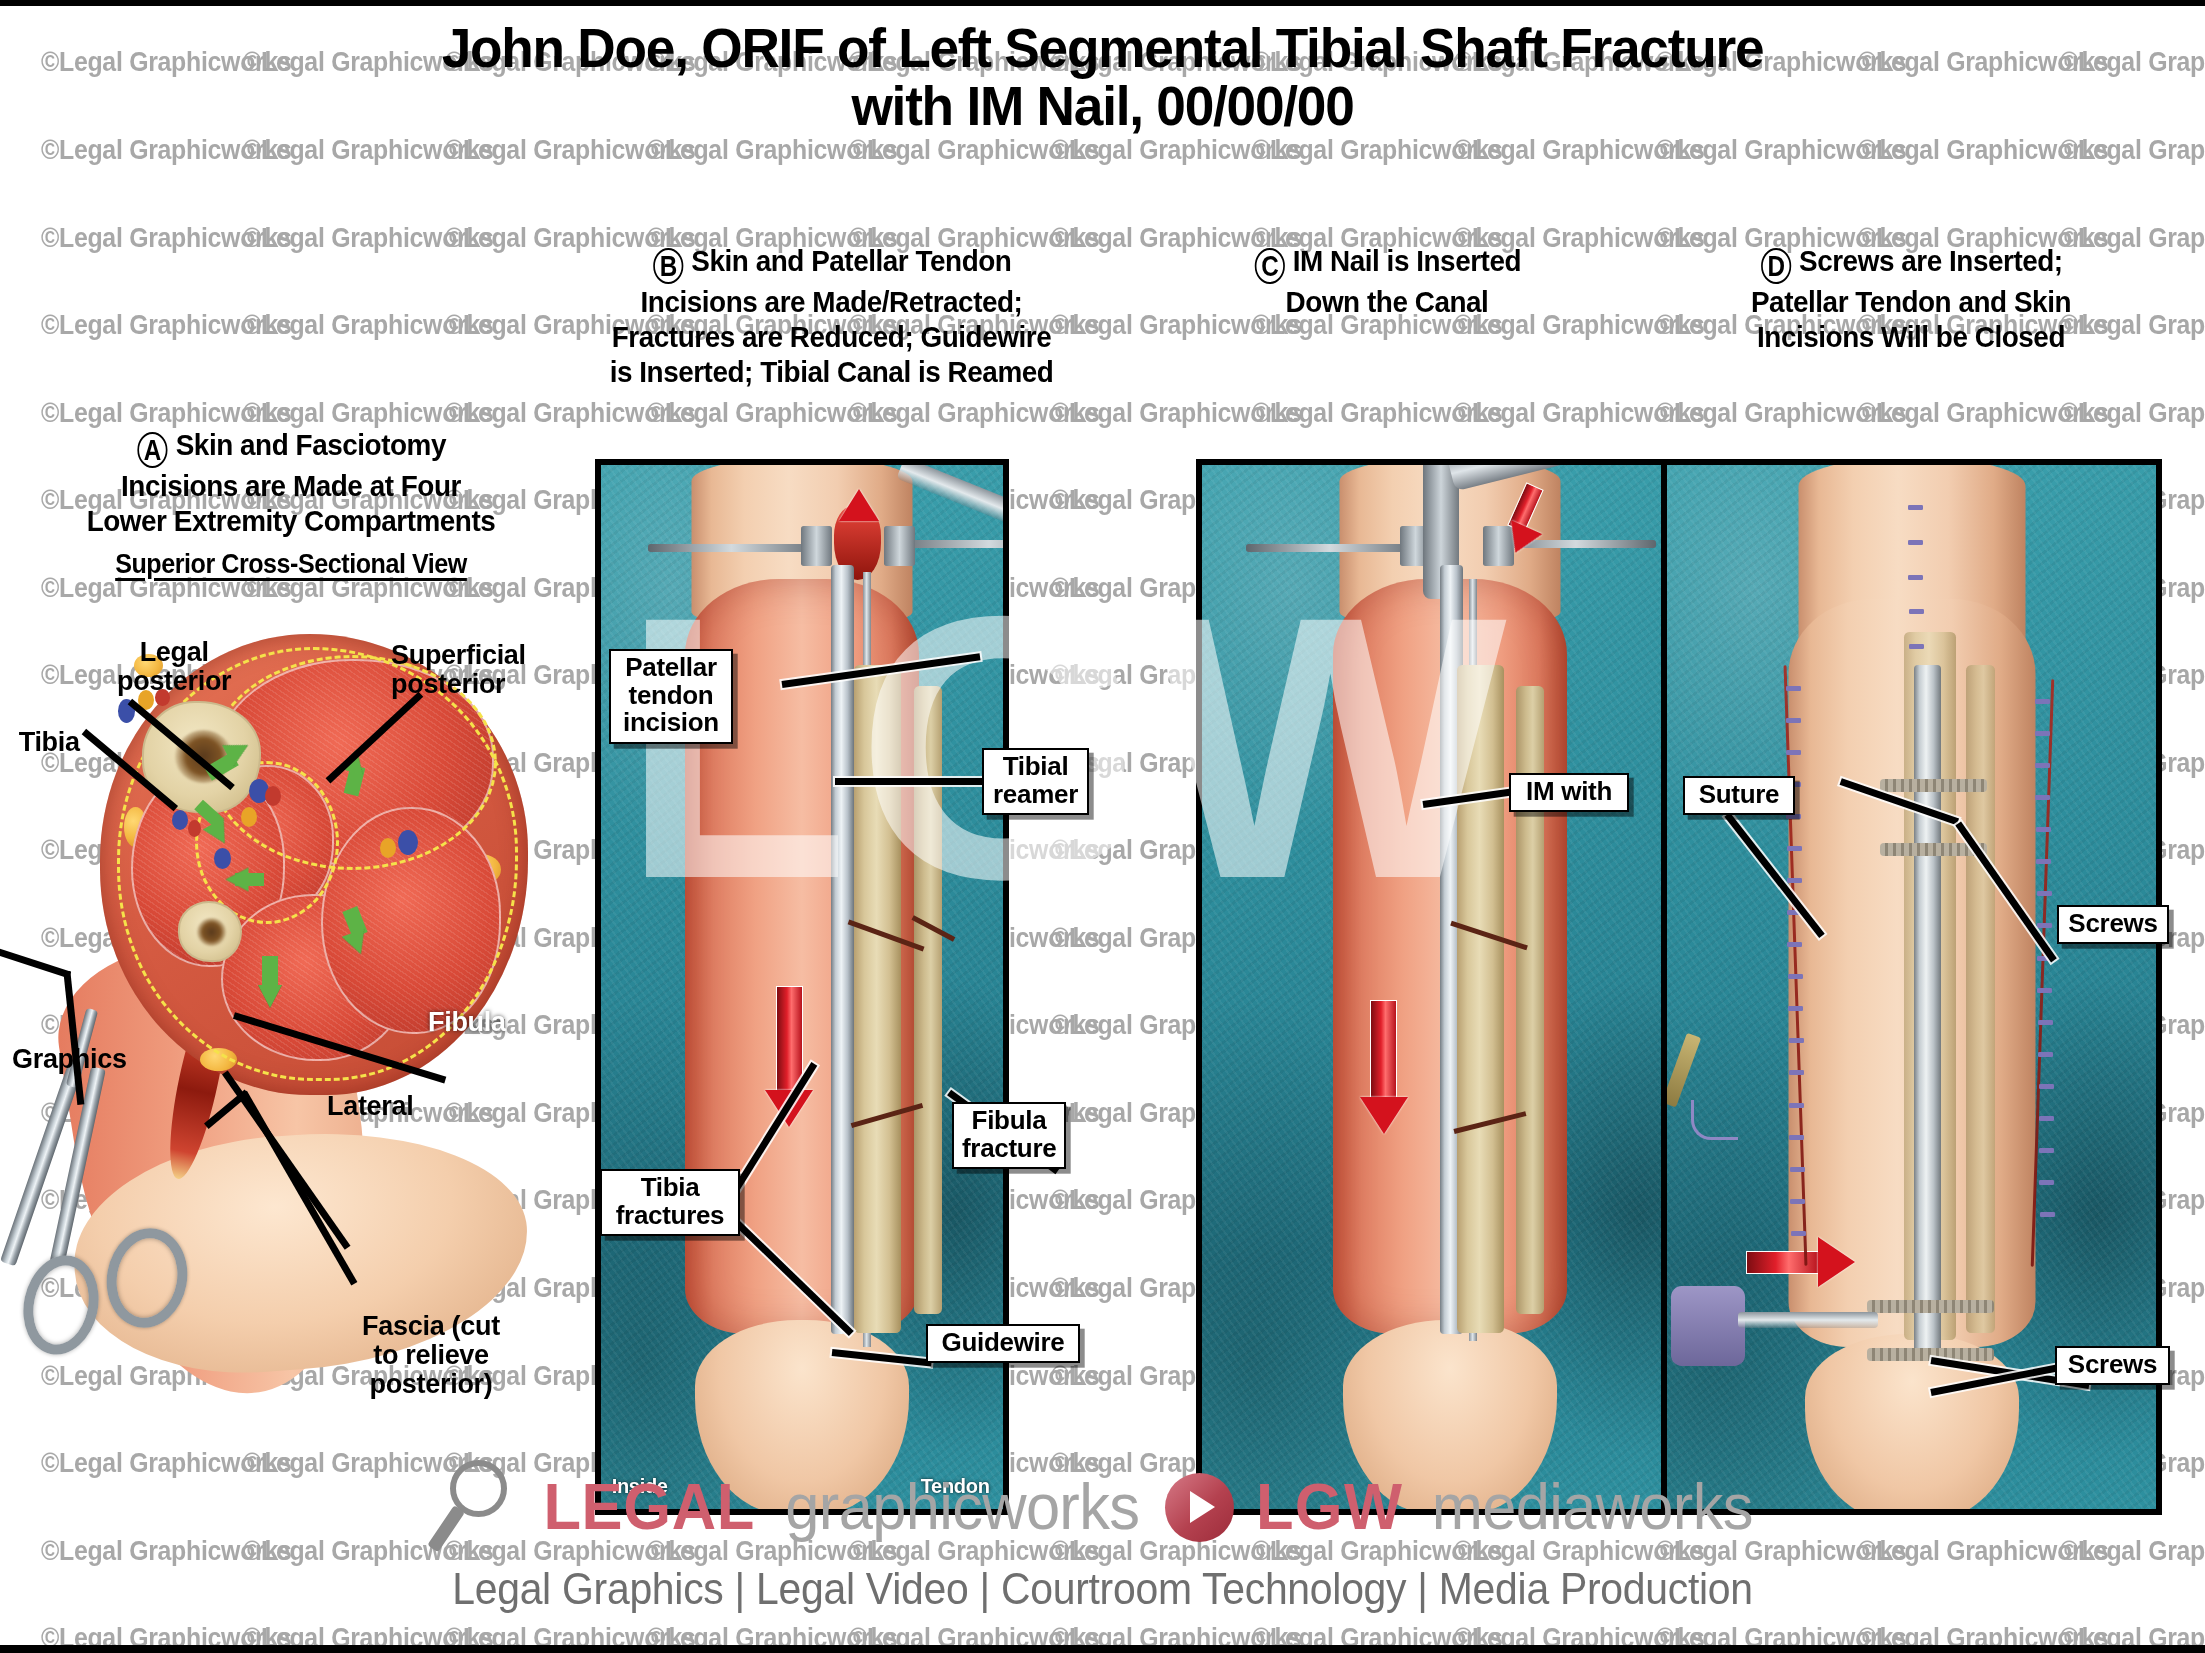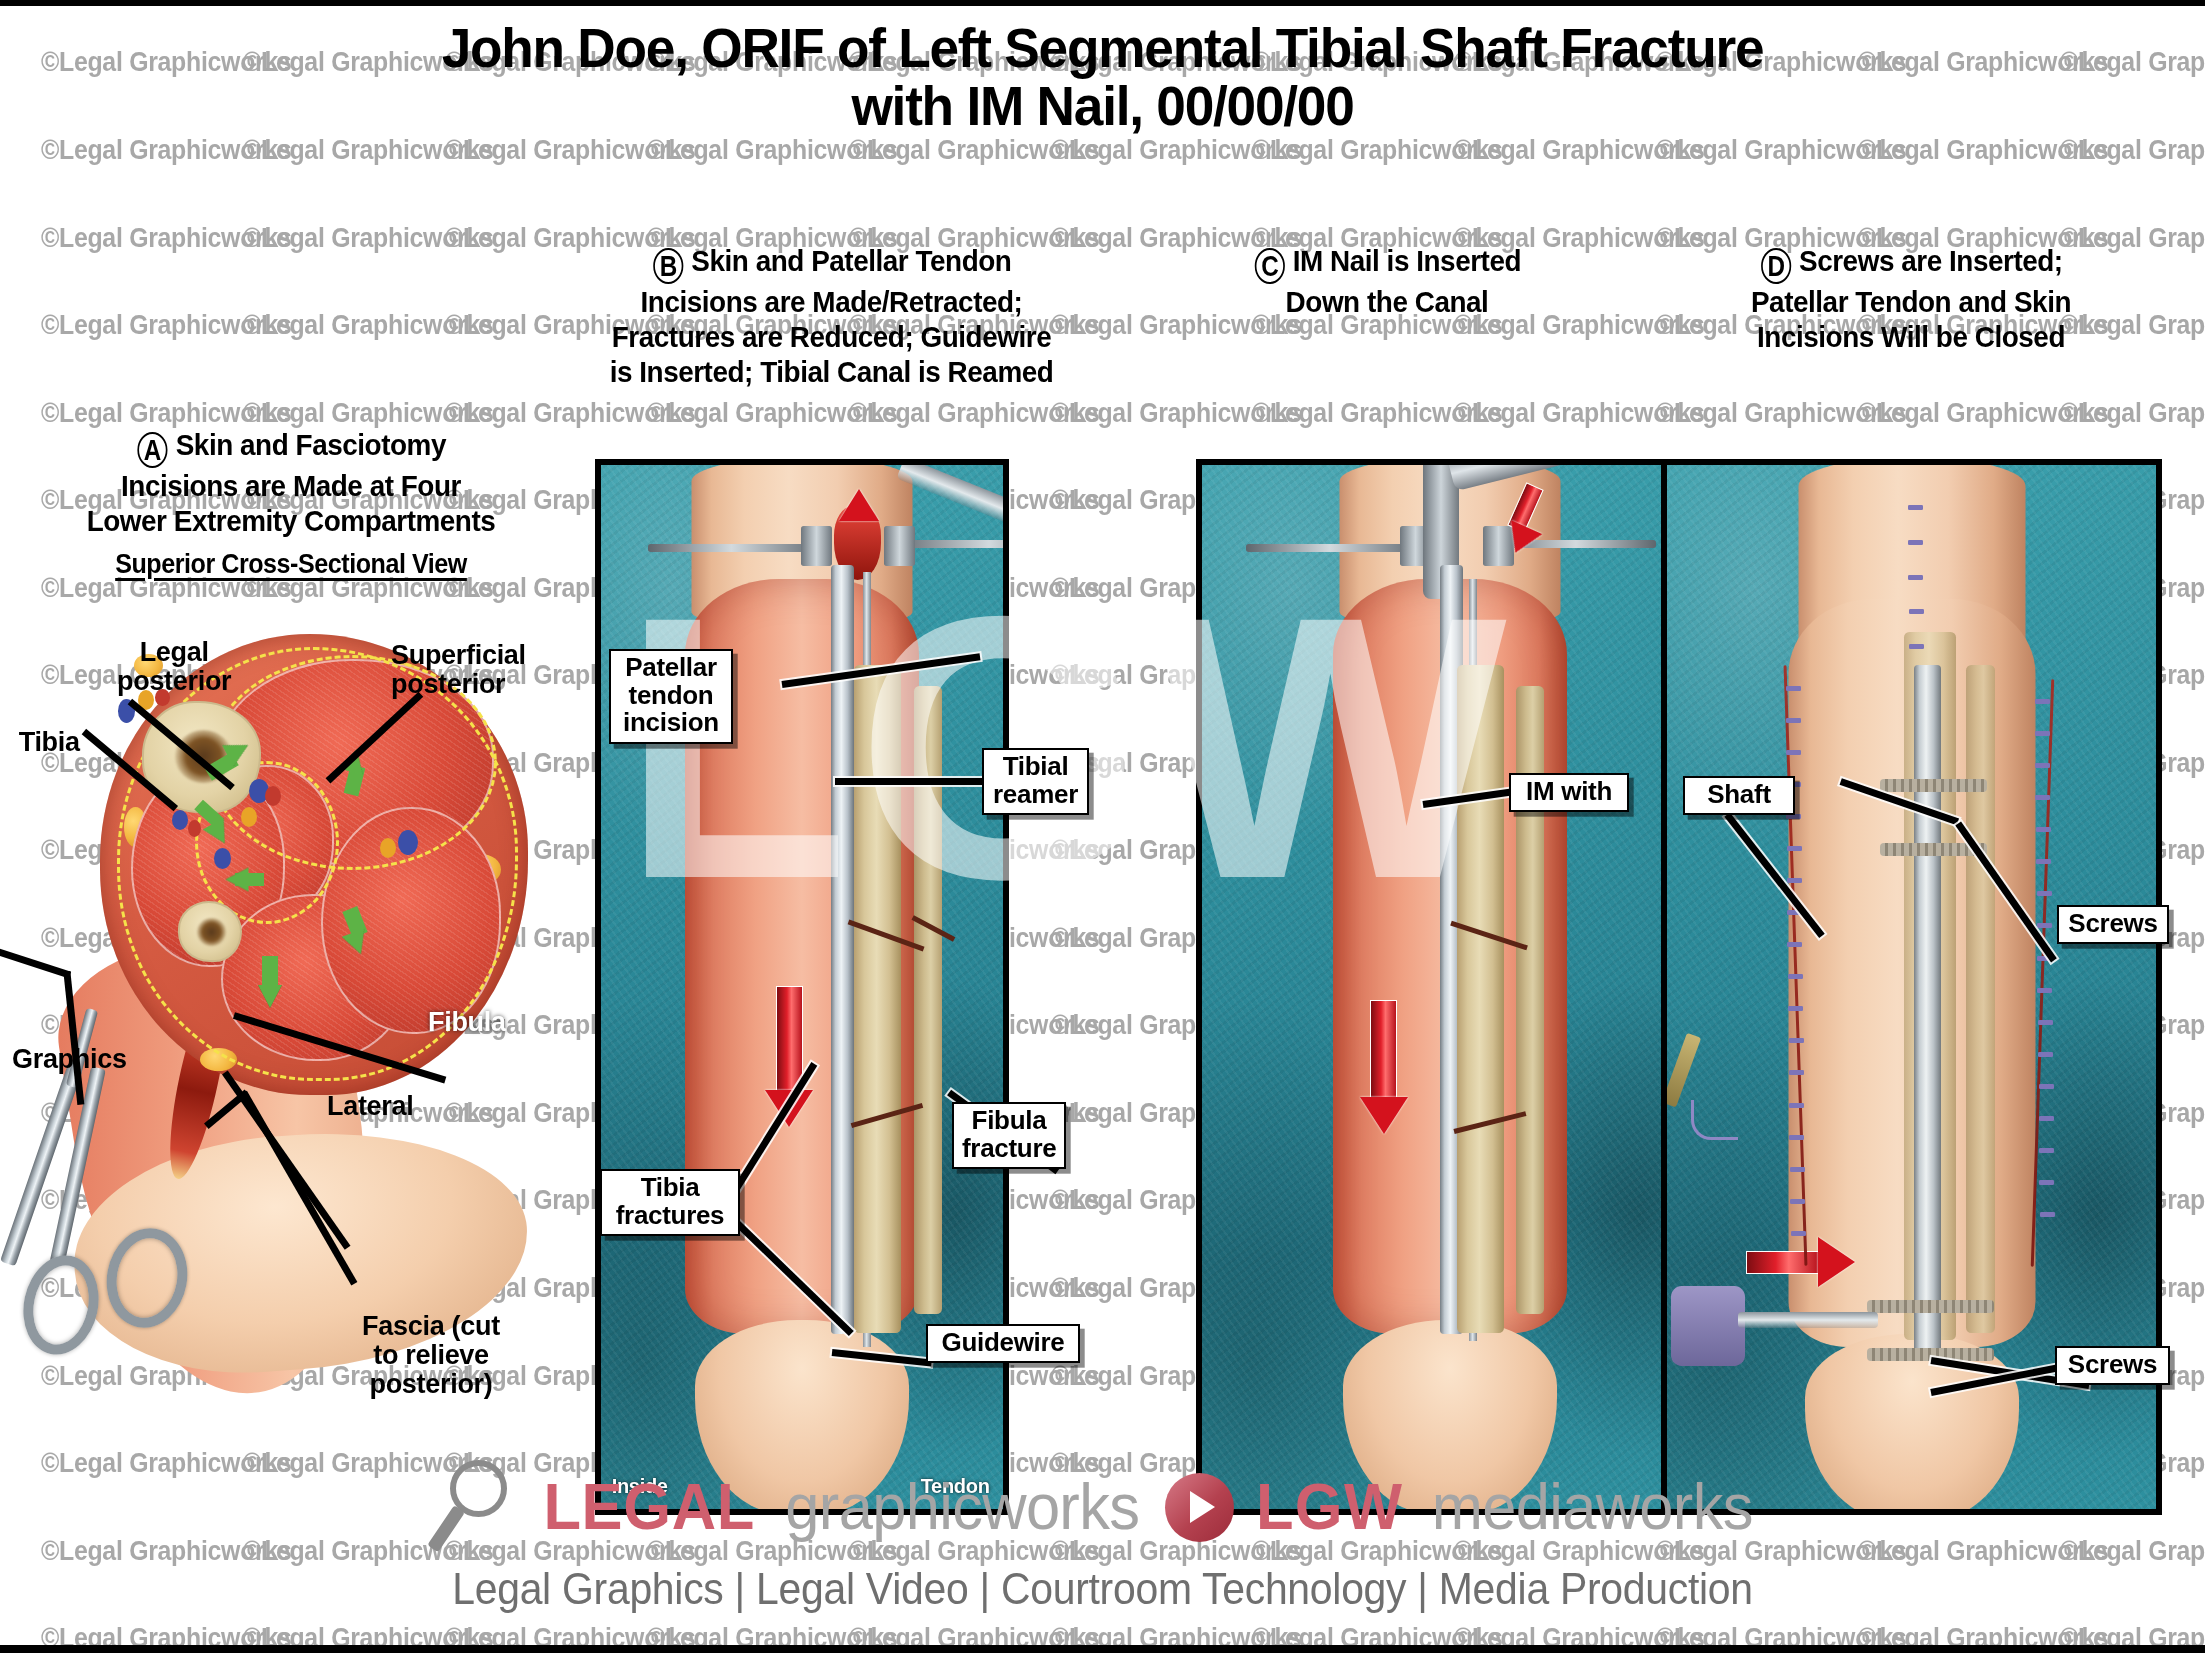--- a/index.html
+++ b/index.html
@@ -928,21 +928,21 @@
   <div class="callout" style="left:952px; top:1096px; width:114px;">Fibula
 fracture</div>
 
   <div class="leader" style="left:832px; top:1343px; width:100px; transform:rotate(6deg);"></div>
   <div class="callout" style="left:926px; top:1318px; width:154px;">Guidewire</div>
 
   <div class="leader" style="left:1423px; top:795px; width:100px; transform:rotate(-8deg);"></div>
   <div class="callout" style="left:1509px; top:767px; width:120px;">IM with</div>
 
   <div class="leader" style="left:1727px; top:805px; width:154px; transform:rotate(52deg);"></div>
-  <div class="callout" style="left:1683px; top:770px; width:112px;">Shaft</div>
+  <div class="callout" style="left:1683px; top:770px; width:112px;">Suture</div>
 
   <div class="leader" style="left:1958px; top:812px; width:124px; transform:rotate(-161deg);"></div>
   <div class="leader" style="left:1958px; top:814px; width:167px; transform:rotate(55deg);"></div>
   <div class="callout" style="left:2057px; top:899px; width:112px;">Screws</div>
 
   <div class="leader" style="left:1931px; top:1351px; width:160px; transform:rotate(9deg);"></div>
   <div class="leader" style="left:1931px; top:1383px; width:160px; transform:rotate(-11deg);"></div>
   <div class="callout" style="left:2055px; top:1340px; width:115px;">Screws</div>
 
   <div class="footer">

